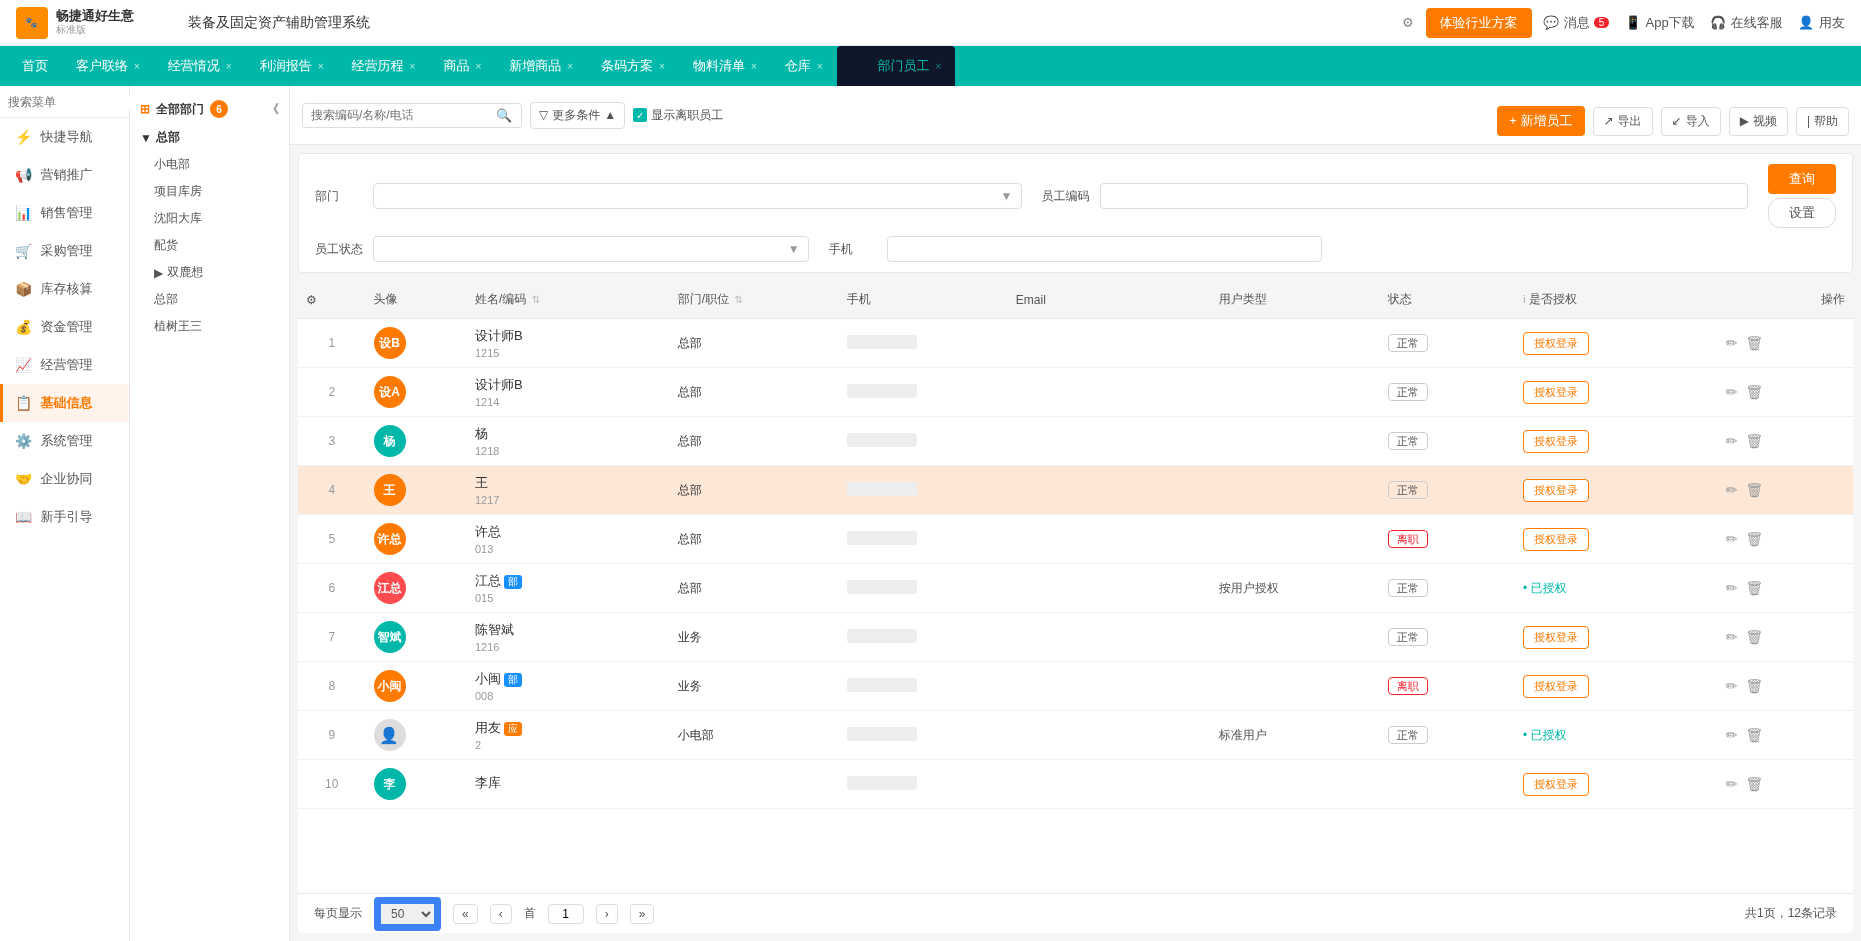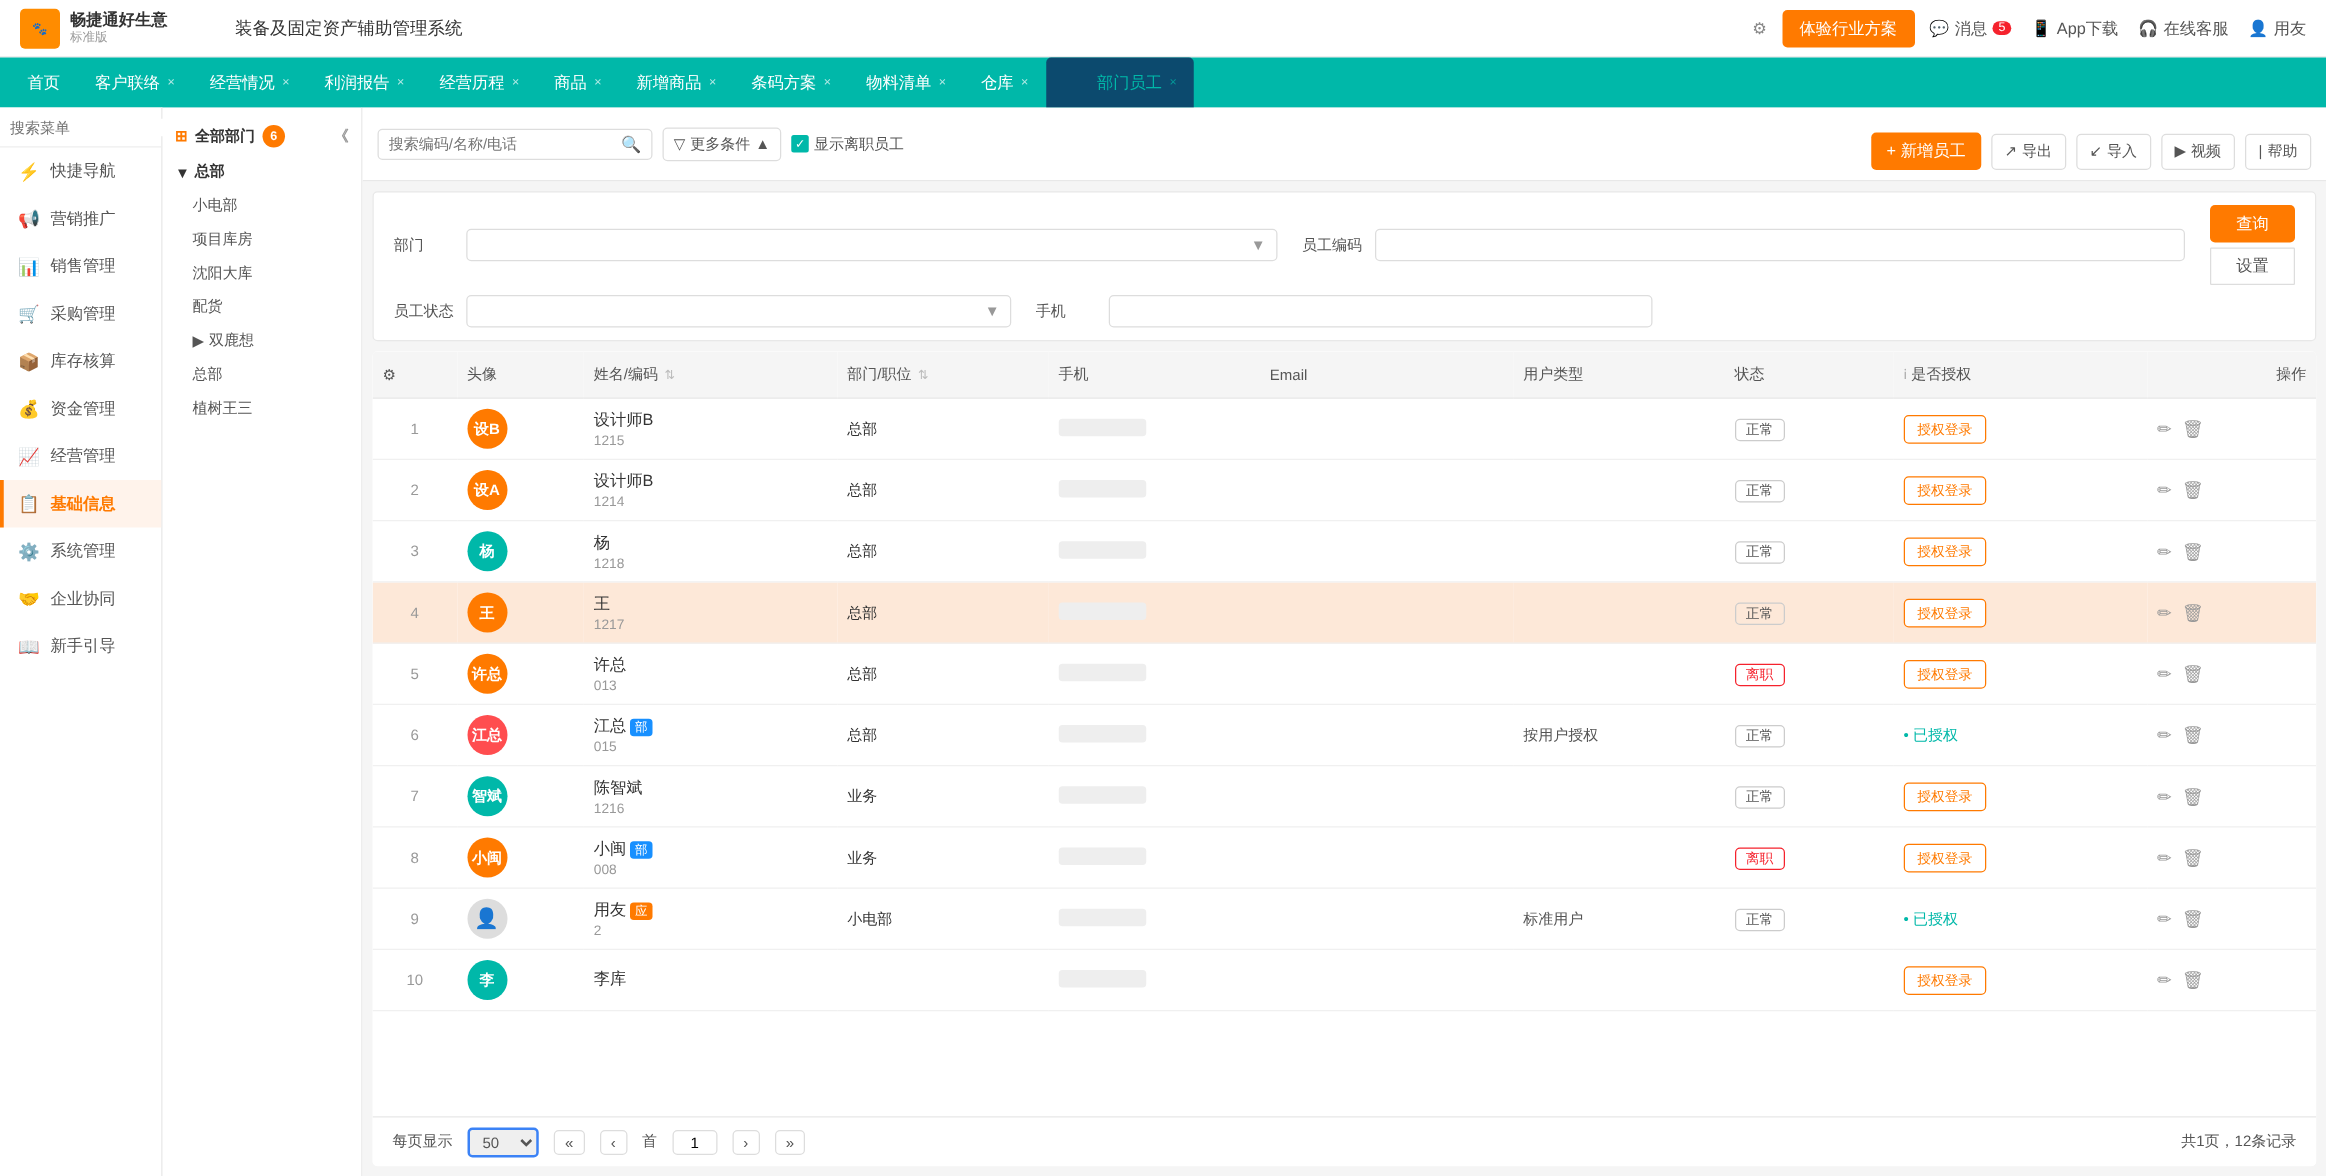--- a/index.html
+++ b/index.html
@@ -61,21 +61,21 @@
       padding: 0 14px;
       height: 40px;
       display: flex;
       align-items: center;
       color: #fff;
       cursor: pointer;
       font-size: 13px;
       gap: 4px;
       white-space: nowrap;
     }
-    .nav-tab.active { background: #0c4a6e; color: #00b8a9; border-radius: 4px 4px 0 0; padding-left: 41px; }
+    .nav-tab.active { background: #0f172a; color: #00b8a9; border-radius: 4px 4px 0 0; padding-left: 41px; }
     .nav-tab .close-x { font-size: 10px; opacity: 0.7; margin-left: 2px; }
 
     
     .main-layout {
       display: flex;
       height: calc(941px - 46px - 40px);
     }
 
     
     .sidebar {
@@ -211,21 +211,21 @@
       flex: 1; border: 1px solid #ddd; border-radius: 4px;
       padding: 5px 8px; font-size: 12px; color: #999;
       outline: none;
     }
     .filter-actions { display: flex; flex-direction: column; gap: 4px; }
     .btn-query {
       background: #ff7a00; color: #fff; border: none; border-radius: 4px;
       padding: 6px 20px; cursor: pointer; font-size: 13px;
     }
     .btn-set {
-      background: #fff; color: #555; border: 1px solid #ddd; border-radius: 1px;
+      background: #fff; color: #555; border: 1px solid #ddd; border-radius: 12px;
       padding: 5px 20px; cursor: pointer; font-size: 13px; text-align: center;
     }
 
     
     .data-table {
       flex: 1;
       background: #fff;
       margin: 0 8px 8px 8px;
       border-radius: 4px;
       overflow: hidden;
@@ -292,21 +292,21 @@
       background: #fff;
       border-top: 1px solid #e8e8e8;
       display: flex;
       align-items: center;
       padding: 0 16px;
       gap: 12px;
       font-size: 12px;
       color: #555;
     }
     .pagination .page-size-select {
-      border: 2px solid #3b82f6; border-radius: 4px; padding: 2px 6px; font-size: 12px; color: #555;
+      border: 7px solid #3b82f6; border-radius: 4px; padding: 2px 6px; font-size: 12px; color: #555;
     }
     .page-btn {
       border: 1px solid #ddd; border-radius: 4px; padding: 2px 8px; cursor: pointer;
       background: #fff; font-size: 12px; color: #555;
     }
     .page-btn:disabled { color: #ccc; cursor: default; }
     .page-input { border: 1px solid #ddd; border-radius: 4px; padding: 2px 6px; width: 36px; text-align: center; font-size: 12px; }
     .total-info { margin-left: auto; color: #555; }
 
     .scrollable-table { overflow-y: auto; flex: 1; }

